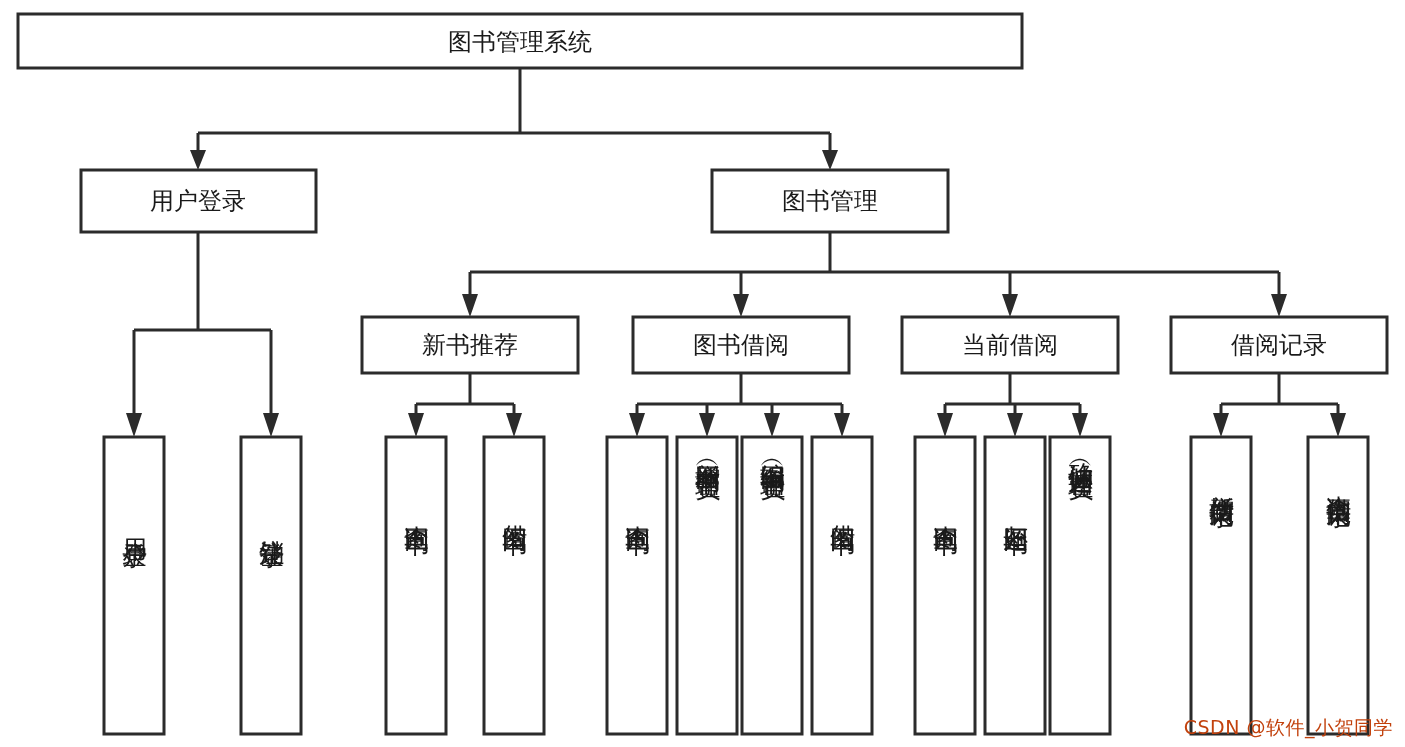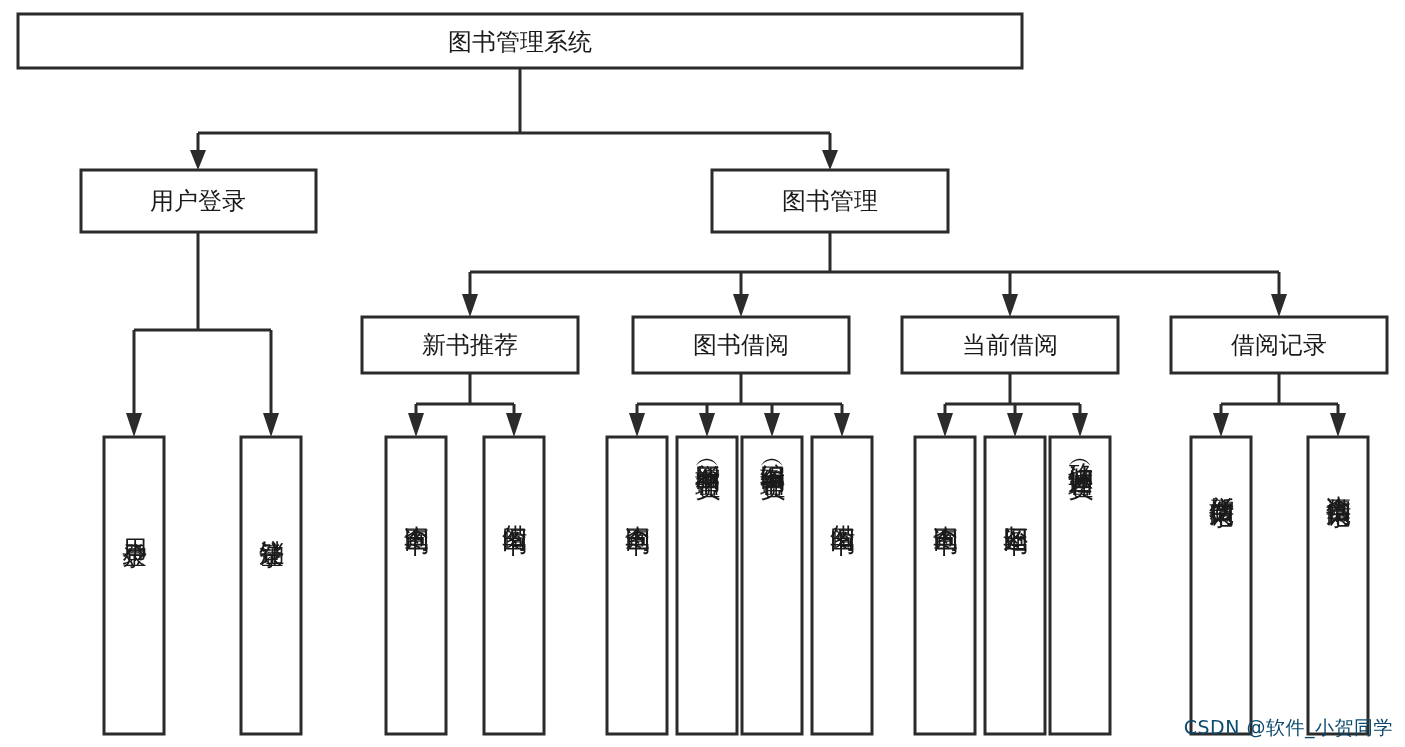--- a/index.html
+++ b/index.html
@@ -65,21 +65,21 @@
     letter-spacing: 2px;
     color: #1a1a1a;
     white-space: nowrap;
   }
   .watermark {
     position: absolute;
     right: 8px;
     bottom: 6px;
     font-family: "DejaVu Sans", "Liberation Sans", sans-serif;
     font-size: 19px;
-    color: #0c4a6e;
+    color: #c2410c;
     white-space: nowrap;
     letter-spacing: 0.5px;
   }
 </style>
 </head>
 <body>
 
 <div id="diagram-root">
 
   <svg class="flow" viewBox="0 0 1405 747">

